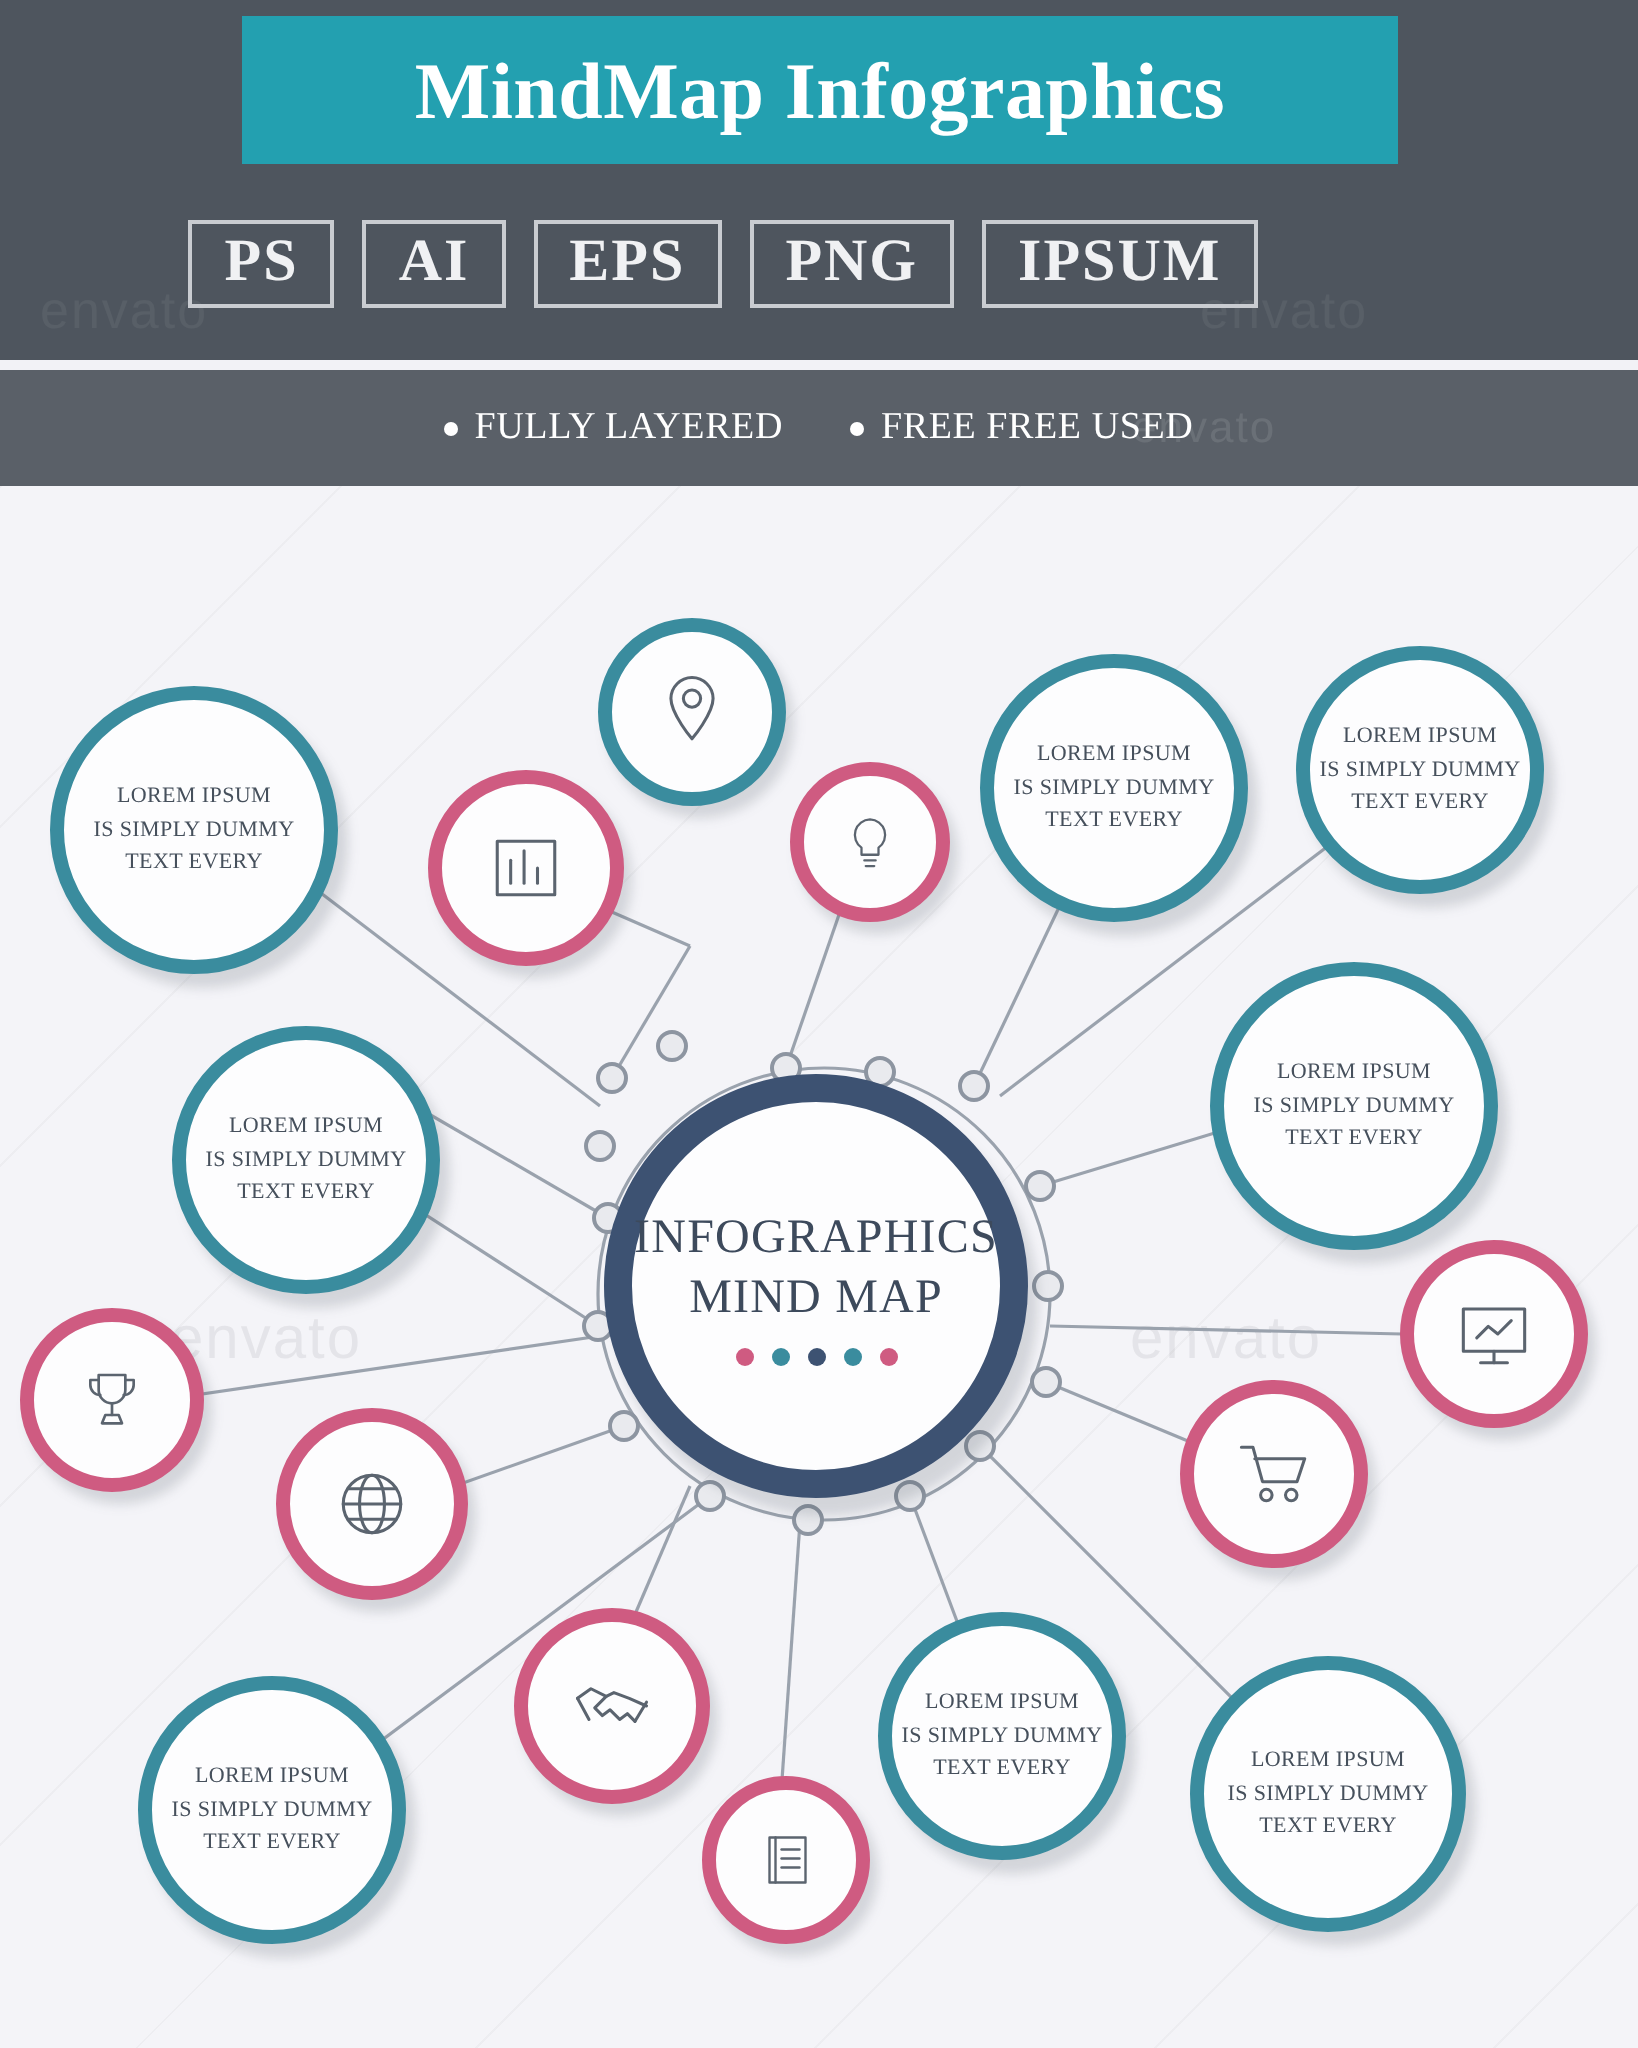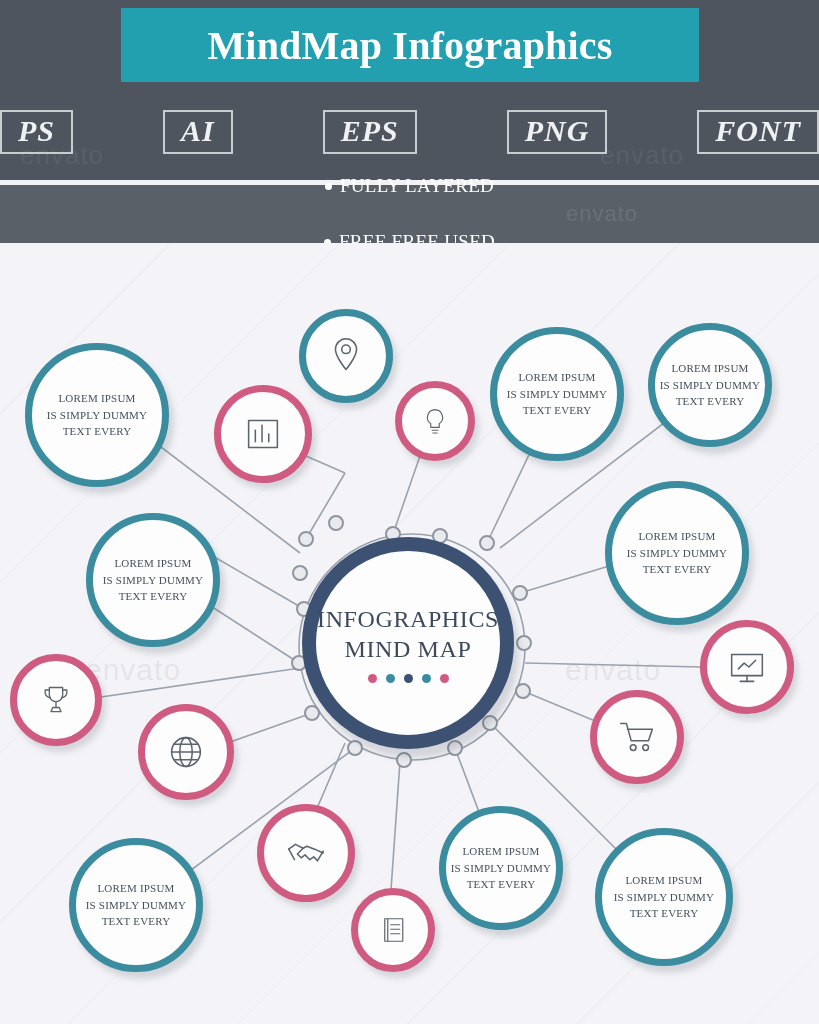--- a/index.html
+++ b/index.html
@@ -13,27 +13,27 @@
   
   .hdr{position:absolute;left:0;top:0;width:819px;height:180px;background:#4e555e;}
   .hdr-watermark{position:absolute;color:rgba(255,255,255,0.06);font-size:26px;letter-spacing:1px;}
   .title-band{
     position:absolute;left:121px;top:8px;width:578px;height:74px;background:#23a0b0;
     display:flex;align-items:center;justify-content:center;
   }
   .title-band .t{
     color:#ffffff;font-family:"Liberation Serif",serif;font-weight:bold;font-size:40px;letter-spacing:0.2px;
   }
-  .fmt-row{position:absolute;left:0;top:103px;width:819px;height:58px;display:flex;align-items:center;justify-content:space-between;gap:14px;font-style:italic;}
+  .fmt-row{position:absolute;left:0;top:103px;width:723px;height:58px;display:flex;align-items:center;justify-content:center;gap:14px;}
   .fmt{
     border:2px solid #c9ccd1;color:#f0f1f3;font-family:"Liberation Serif",serif;font-weight:bold;
     font-size:30px;padding:4px 16px 6px 16px;line-height:1;letter-spacing:1px;
   }
   .feat-band{position:absolute;left:0;top:185px;width:819px;height:58px;background:#5a6068;}
-  .feat-inner{display:flex;align-items:center;justify-content:center;gap:34px;height:58px;flex-direction:column;}
+  .feat-inner{display:flex;align-items:center;justify-content:center;gap:34px;height:58px;}
   .feat{color:#ffffff;font-family:"Liberation Serif",serif;font-size:19px;display:flex;align-items:center;gap:8px;letter-spacing:0.3px;}
   .feat .dot{width:7px;height:7px;border-radius:50%;background:#ffffff;display:inline-block;}
   .band-wm{position:absolute;font-size:22px;color:rgba(255,255,255,0.10);letter-spacing:1px;}
 
   
   .canvas{position:absolute;left:0;top:243px;width:819px;height:781px;background:#f4f4f8;overflow:hidden;}
   .canvas .hatch{
     position:absolute;left:0;top:0;width:819px;height:781px;
     background-image:repeating-linear-gradient(135deg, rgba(0,0,0,0.028) 0px, rgba(0,0,0,0.028) 1px, transparent 1px, transparent 120px);
   }
@@ -71,21 +71,21 @@
 
     <div class="title-band">
       <div class="t">MindMap Infographics</div>
     </div>
 
     <div class="fmt-row">
       <div class="fmt">PS</div>
       <div class="fmt">AI</div>
       <div class="fmt">EPS</div>
       <div class="fmt">PNG</div>
-      <div class="fmt">FONT</div>
+      <div class="fmt">IPSUM</div>
     </div>
   </div>
 
   <div class="feat-band">
     <div class="band-wm" style="left:566px;top:16px;">envato</div>
     <div class="feat-inner">
       <div class="feat">
         <span class="dot"></span>
         <span>FULLY LAYERED</span>
       </div>

